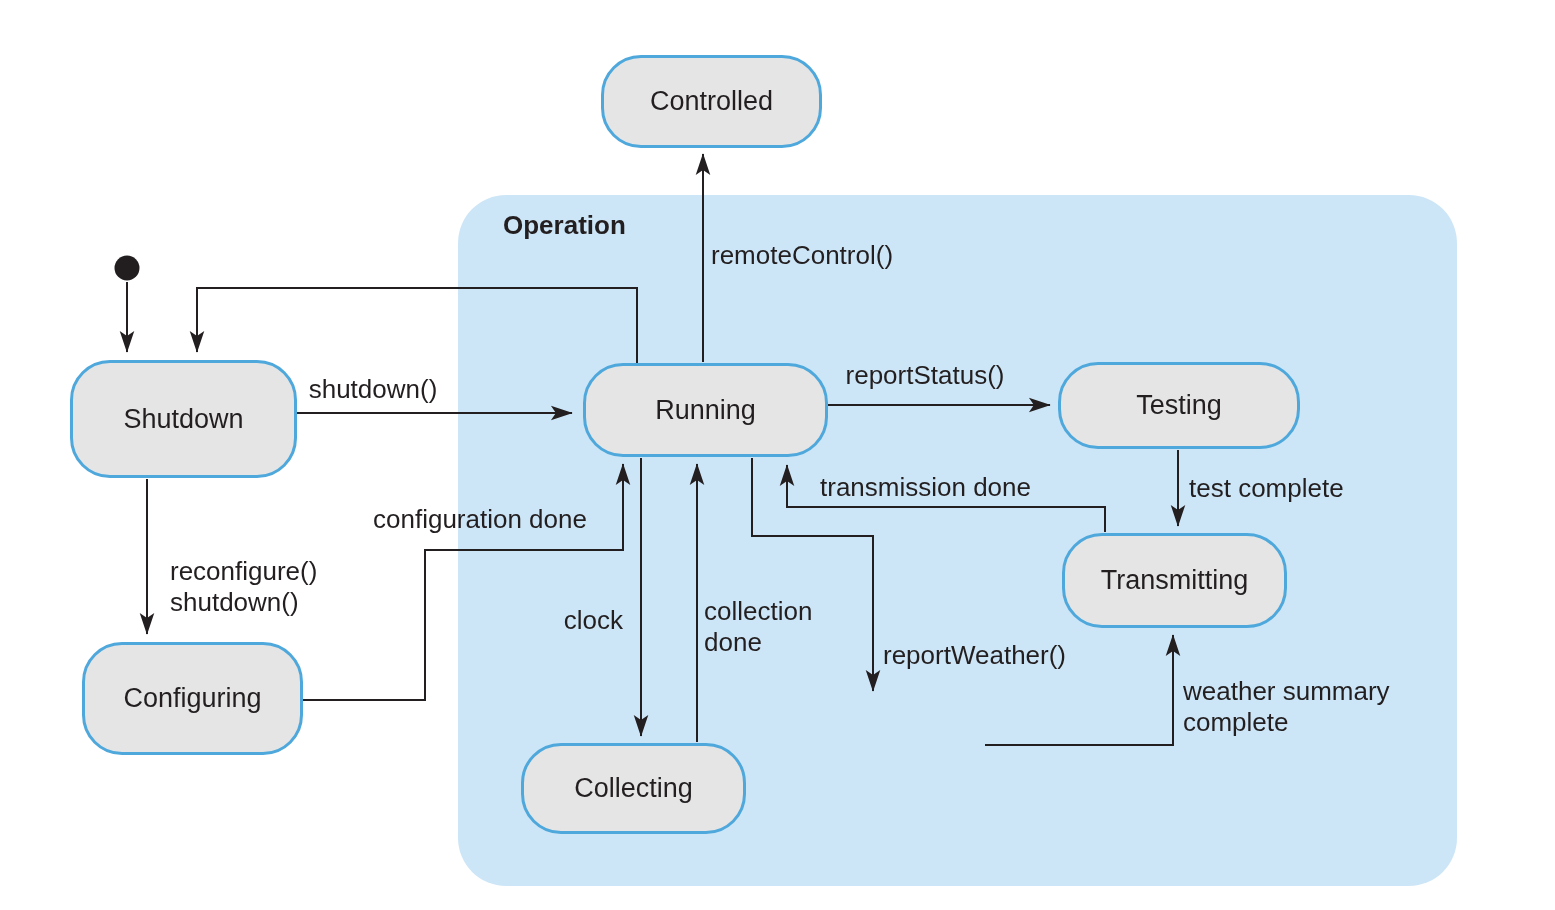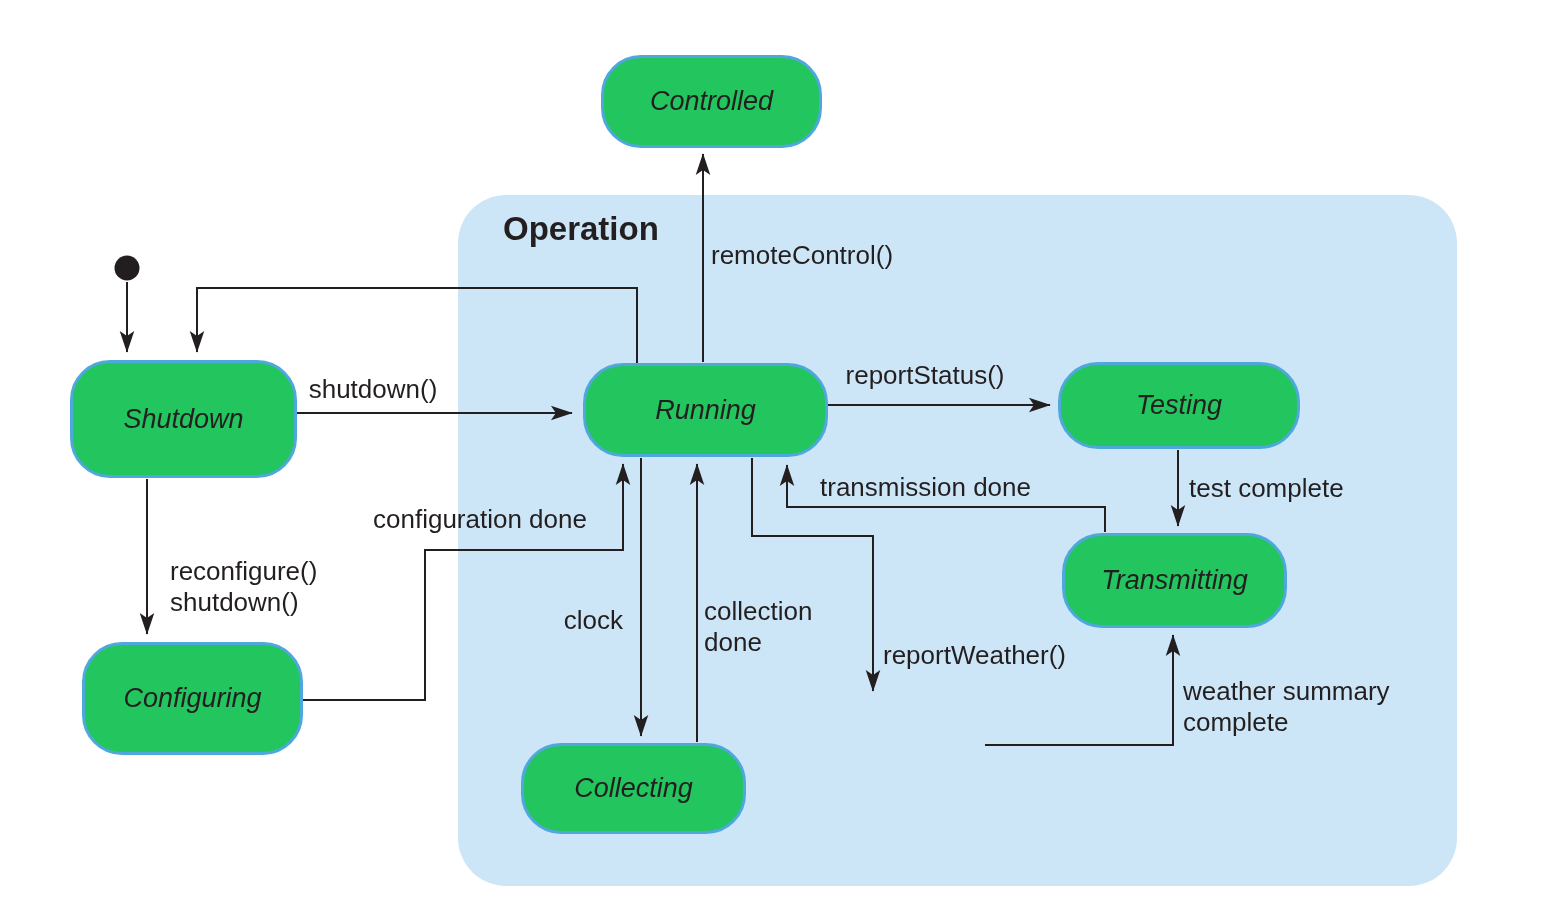--- a/index.html
+++ b/index.html
@@ -25,45 +25,44 @@
   }
   #wires {
     position: absolute;
     left: 0; top: 0;
     width: 1555px; height: 910px;
     z-index: 2;
   }
   .state {
     position: absolute;
     box-sizing: border-box;
-    background: #22c55e;
+    background: #e5e5e5;
     border: 3px solid #4FA8DC;
     border-radius: 40px;
     display: flex;
     align-items: center;
     justify-content: center;
     font-size: 27px;
     color: #231F20;
     z-index: 3;
-    font-style: italic;
   }
   .tlabel {
     position: absolute;
     font-size: 26px;
     line-height: 31px;
     white-space: nowrap;
     color: #231F20;
     z-index: 4;
   }
   .tlabel.center { text-align: center; }
   .tlabel.right  { text-align: right; }
   #operation-label {
     position: absolute;
     left: 503px; top: 210px;
-    font-size: 33px;
+    font-size: 26px;
     font-weight: bold;
     color: #231F20;
     z-index: 4;
   }
   
   #st-controlled   { left: 601px;  top: 55px;  width: 221px; height: 93px;  }
   #st-shutdown     { left: 70px;   top: 360px; width: 227px; height: 118px; }
   #st-configuring  { left: 82px;   top: 642px; width: 221px; height: 113px; }
   #st-running      { left: 583px;  top: 363px; width: 245px; height: 94px;  }
   #st-testing      { left: 1058px; top: 362px; width: 242px; height: 87px;  }

